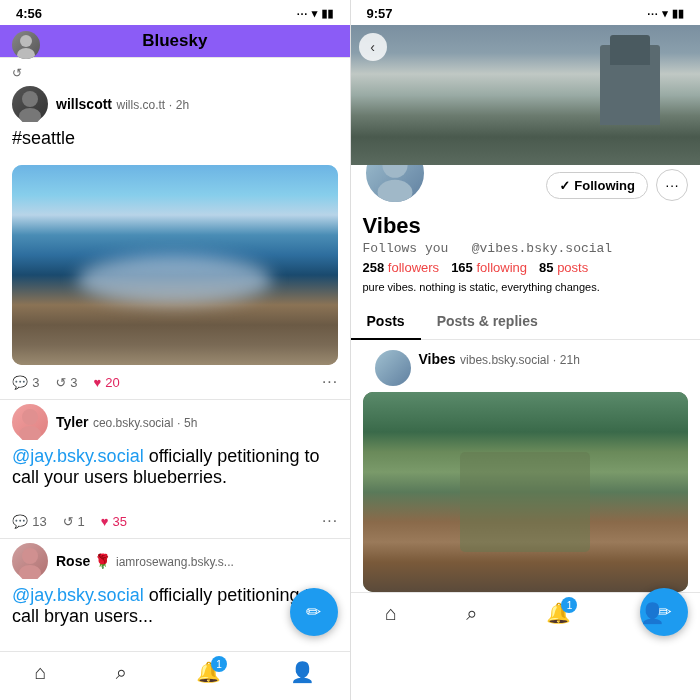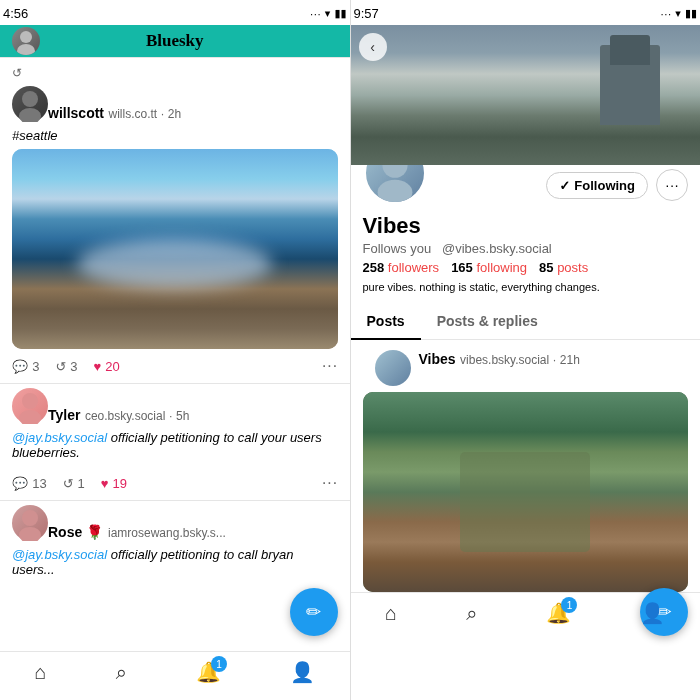--- a/index.html
+++ b/index.html
@@ -23,43 +23,42 @@
 
     .phone-left {
       border-right: 1px solid #ddd;
     }
 
     
     .status-bar {
       display: flex;
       justify-content: space-between;
       align-items: center;
-      padding: 6px 3px 4px;
+      padding: 6px 16px 4px;
       font-size: 13px;
-      font-weight: 400;
+      font-weight: 700;
       background: #fff;
     }
 
     .status-icons {
       display: flex;
       align-items: center;
       gap: 4px;
       font-size: 11px;
     }
 
     
     .header {
       display: flex;
-      align-items: center;
+      align-items: flex-start;
       justify-content: center;
       padding: 6px 12px;
       border-bottom: 1px solid #e5e5e5;
       position: relative;
-      background: #14b8a6;
-      font-family: Liberation Serif, serif;
+      background: #8b5cf6;
     }
 
     .header-avatar {
       width: 28px;
       height: 28px;
       border-radius: 50%;
       background: linear-gradient(135deg, #888, #555);
       position: absolute;
       left: 12px;
       overflow: hidden;
@@ -87,23 +86,23 @@
       display: flex;
       align-items: center;
       gap: 5px;
       padding: 8px 12px 2px;
       font-size: 12px;
       color: #666;
     }
 
     .post-header {
       display: flex;
-      align-items: flex-end;
+      align-items: center;
       padding: 4px 12px 6px;
-      gap: 0;
+      gap: 8px;
     }
 
     .post-avatar {
       width: 36px;
       height: 36px;
       border-radius: 50%;
       background: linear-gradient(135deg, #555, #333);
       flex-shrink: 0;
       display: flex;
       align-items: center;
@@ -121,24 +120,23 @@
       font-weight: 700;
       color: #000;
     }
 
     .post-handle {
       font-size: 12px;
       color: #666;
     }
 
     .post-text {
-      font-size: 13px;
+      font-size: 18px;
       color: #000;
-      padding: 0 12px 6px;
-      font-style: italic;
+      padding: 0 12px 16px;
     }
 
     .post-image {
       width: calc(100% - 24px);
       margin: 0 12px;
       border-radius: 10px;
       overflow: hidden;
       height: 200px;
       background: linear-gradient(180deg, #87ceeb 0%, #a8d8ea 20%, #b8e0f7 30%, #4a90d9 50%, #2c5f8a 70%, #8b7355 85%, #a0856b 100%);
       position: relative;
@@ -393,20 +391,21 @@
       font-size: 22px;
       font-weight: 800;
       color: #000;
       margin-bottom: 2px;
     }
 
     .profile-sub {
       font-size: 13px;
       color: #666;
       margin-bottom: 4px;
+      font-family: Liberation Mono, monospace;
     }
 
     .profile-stats {
       display: flex;
       gap: 12px;
       font-size: 13px;
       margin-bottom: 6px;
     }
 
     .stat-num {
@@ -602,21 +601,21 @@
       <div class="action-item">
         <span>💬</span>
         <span>13</span>
       </div>
       <div class="action-item">
         <span>↺</span>
         <span>1</span>
       </div>
       <div class="action-item liked">
         <span>♥</span>
-        <span>19</span>
+        <span>35</span>
       </div>
       <div class="action-more">···</div>
     </div>
 
     <div class="divider"></div>
 
     <div class="post-header">
       <div class="post-avatar rose-avatar">
         <svg width="36" height="36" viewBox="0 0 36 36">
             <circle cx="18" cy="13" r="8" fill="#d09090"></circle>

